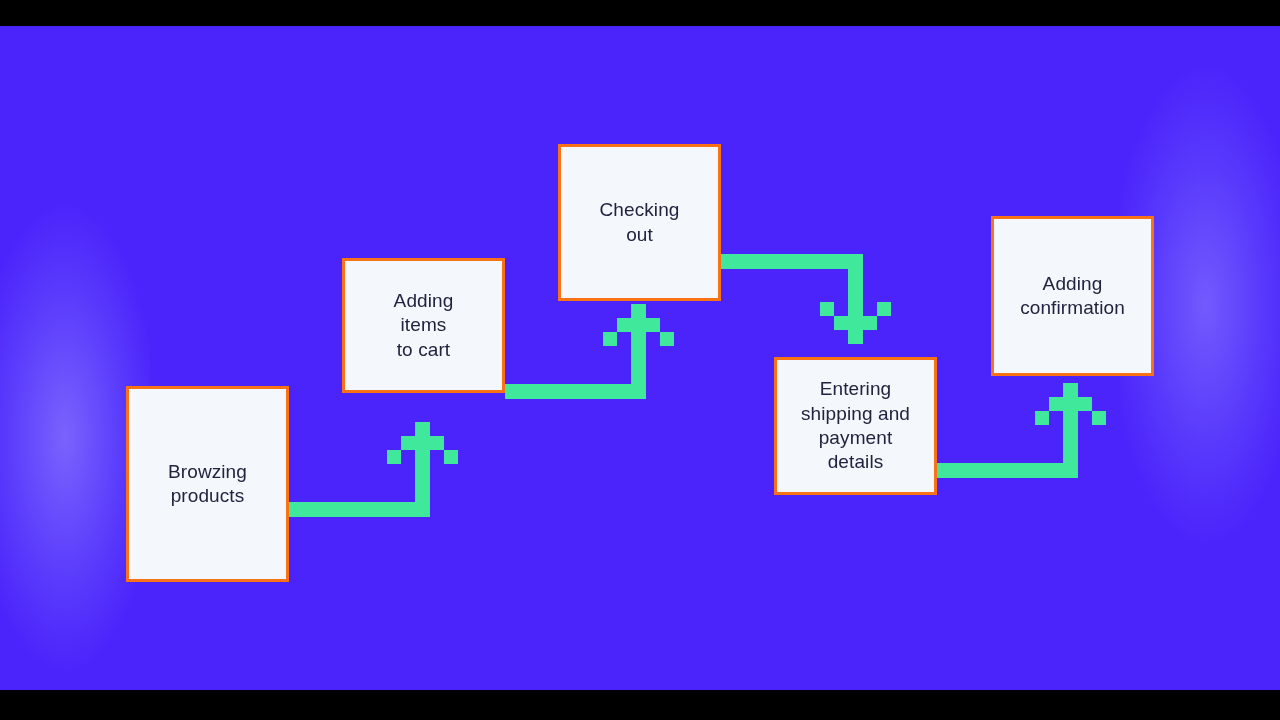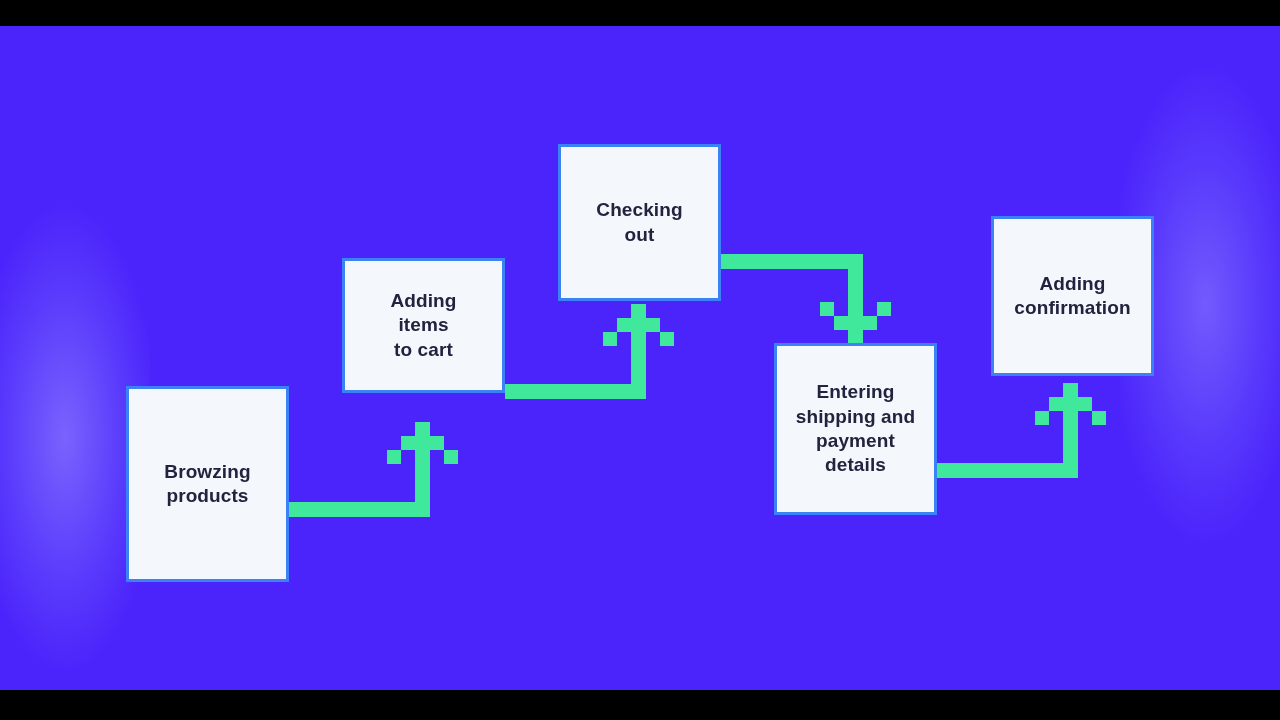--- a/index.html
+++ b/index.html
@@ -74,41 +74,40 @@
     left: 0;
     top: 0;
     width: 1280px;
     height: 664px;
   }
 
   
   .node {
     position: absolute;
     background: #f4f7fc;
-    border: 3px solid #3b82f6;
+    border: 3px solid #f97316;
     box-sizing: border-box;
     display: flex;
     align-items: center;
     justify-content: center;
     z-index: 20;
-    font-weight: bold;
   }
   .node-label {
     color: #23233f;
     font-size: 19px;
     line-height: 1.28;
     text-align: center;
     letter-spacing: 0.1px;
     white-space: pre-line;
     padding: 0 8px;
   }
   .node.n-browzing  { left: 126px; top: 360px; width: 163px; height: 196px; }
   .node.n-adding    { left: 342px; top: 232px; width: 163px; height: 135px; }
   .node.n-checking  { left: 558px; top: 118px; width: 163px; height: 157px; }
-  .node.n-shipping  { left: 774px; top: 317px; width: 163px; height: 172px; }
+  .node.n-shipping  { left: 774px; top: 331px; width: 163px; height: 138px; }
   .node.n-order     { left: 991px; top: 190px; width: 163px; height: 160px; }
 </style>
 </head>
 <body>
 
 <div id="stage">
 
   <div class="letterbox top"></div>
 
   <div id="slide">

